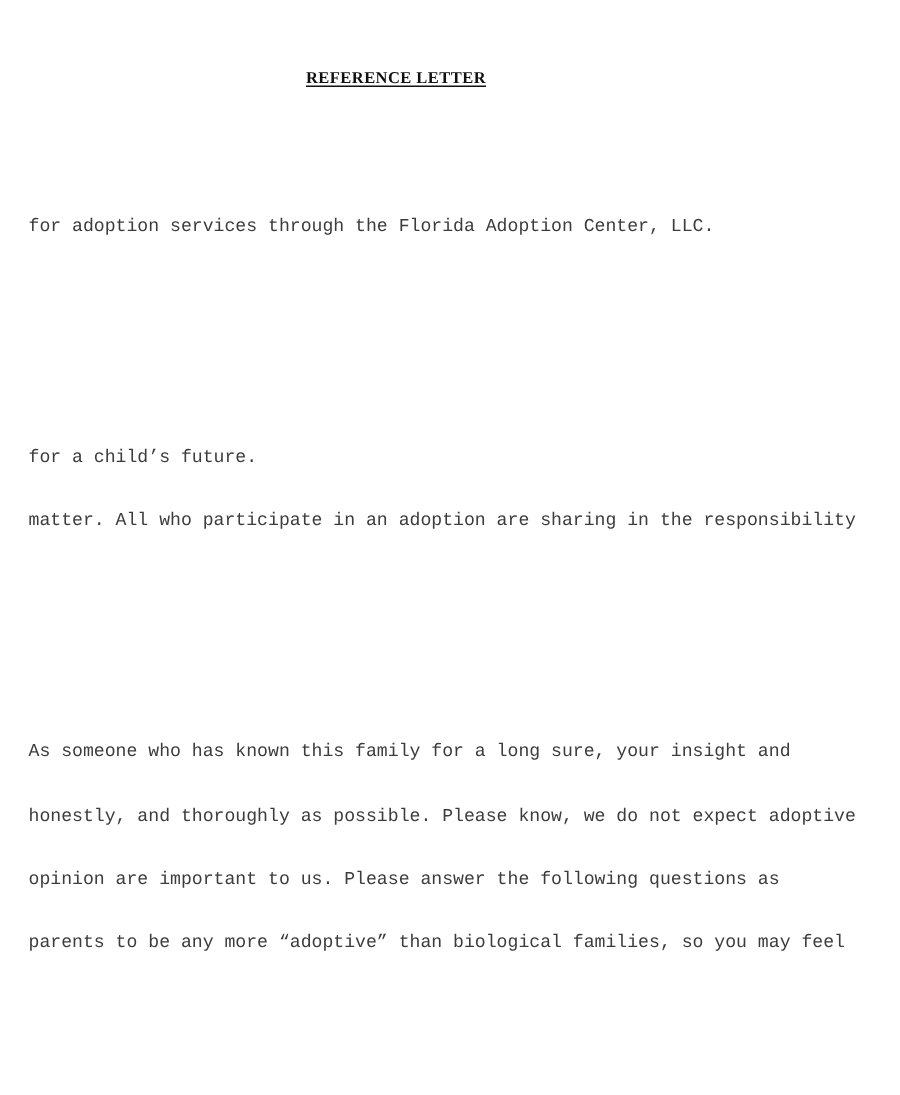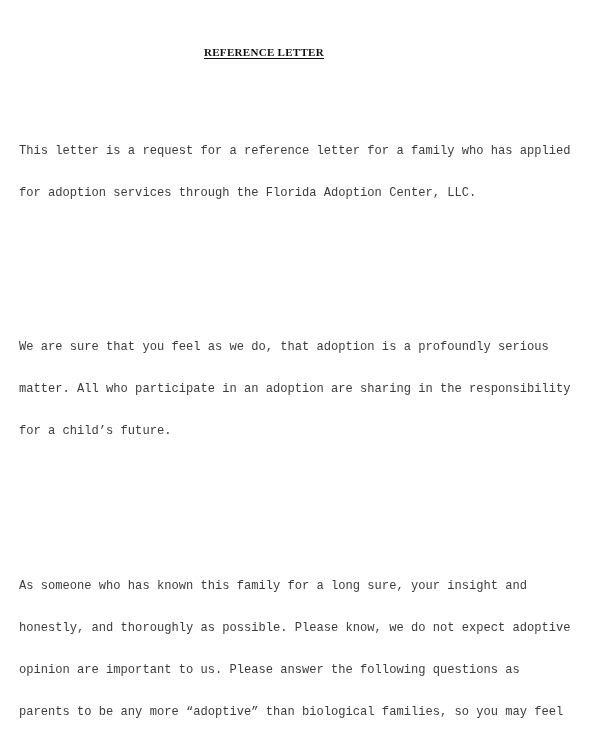--- a/index.html
+++ b/index.html
@@ -58,29 +58,27 @@
 </head>
 <body>
 
 <div class="page">
 
   <div class="title">REFERENCE LETTER</div>
 
   <div class="body-text">
 
     <div>
-      <span class="line">This letter is a request for a reference letter for a family who has applied</span>
       <span class="line">for adoption services through the Florida Adoption Center, LLC.</span>
     </div>
     <span class="blank"></span>
 
     <div>
-      <span class="line">We are sure that you feel as we do, that adoption is a profoundly serious</span>
+      <span class="line">for a child’s future.</span>
       <span class="line">matter. All who participate in an adoption are sharing in the responsibility</span>
-      <span class="line">for a child’s future.</span>
     </div>
     <span class="blank"></span>
 
     <div>
       <span class="line">As someone who has known this family for a long sure, your insight and</span>
       <span class="line">honestly, and thoroughly as possible. Please know, we do not expect adoptive</span>
       <span class="line">opinion are important to us. Please answer the following questions as</span>
       <span class="line">parents to be any more “adoptive” than biological families, so you may feel</span>
       
     </div>

